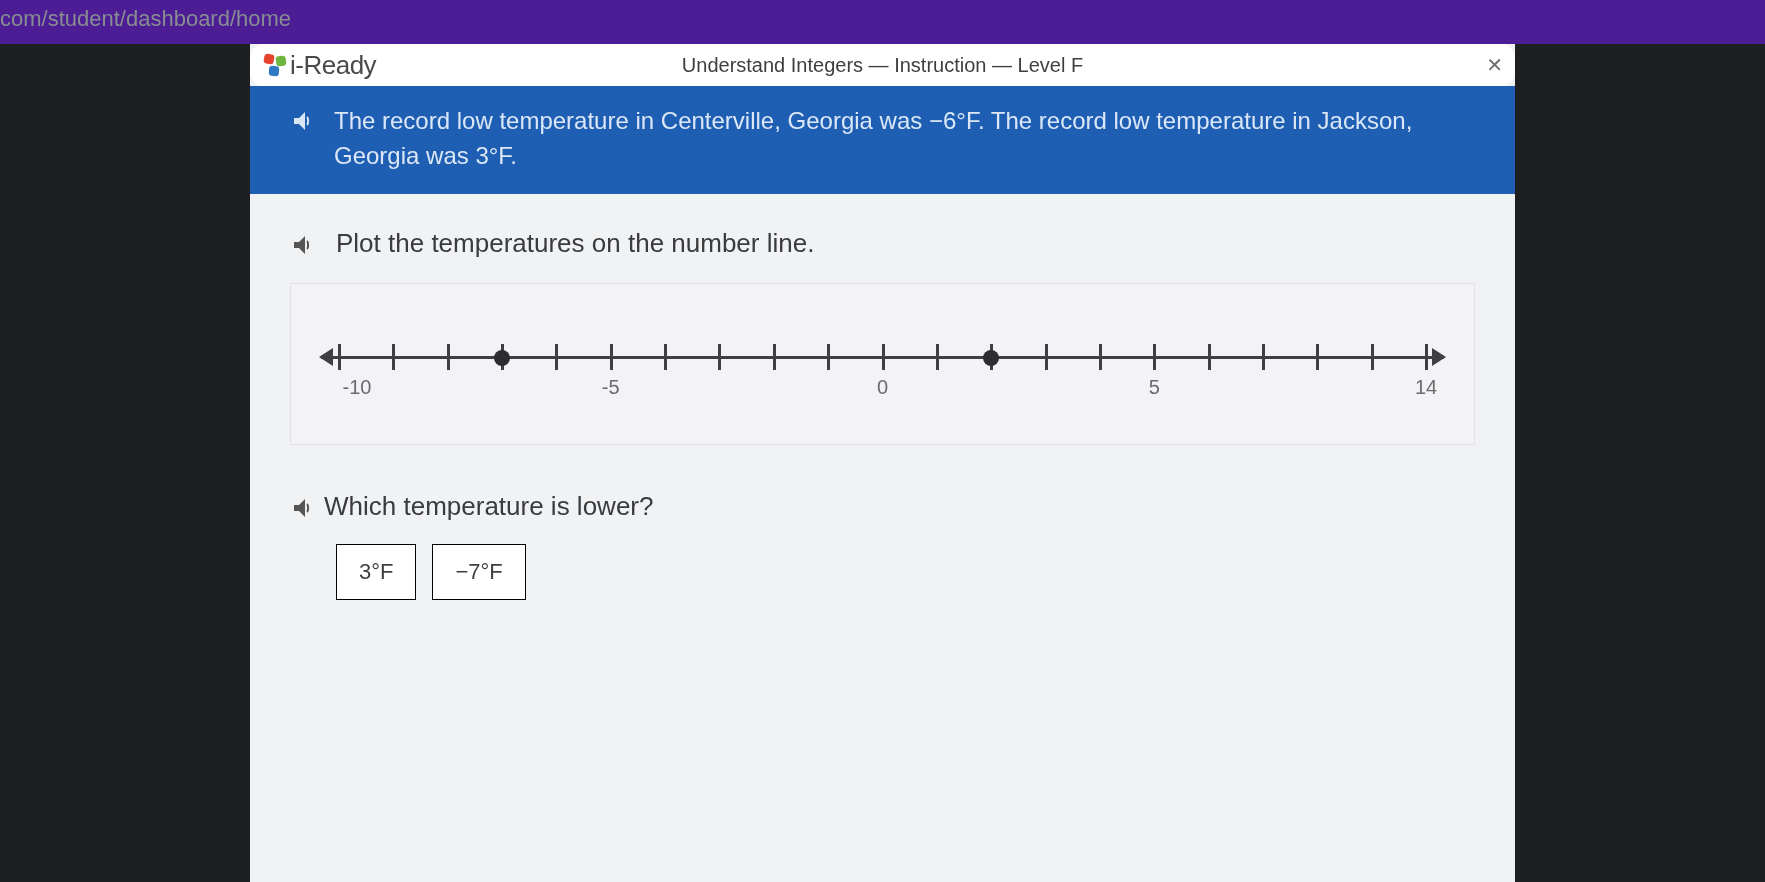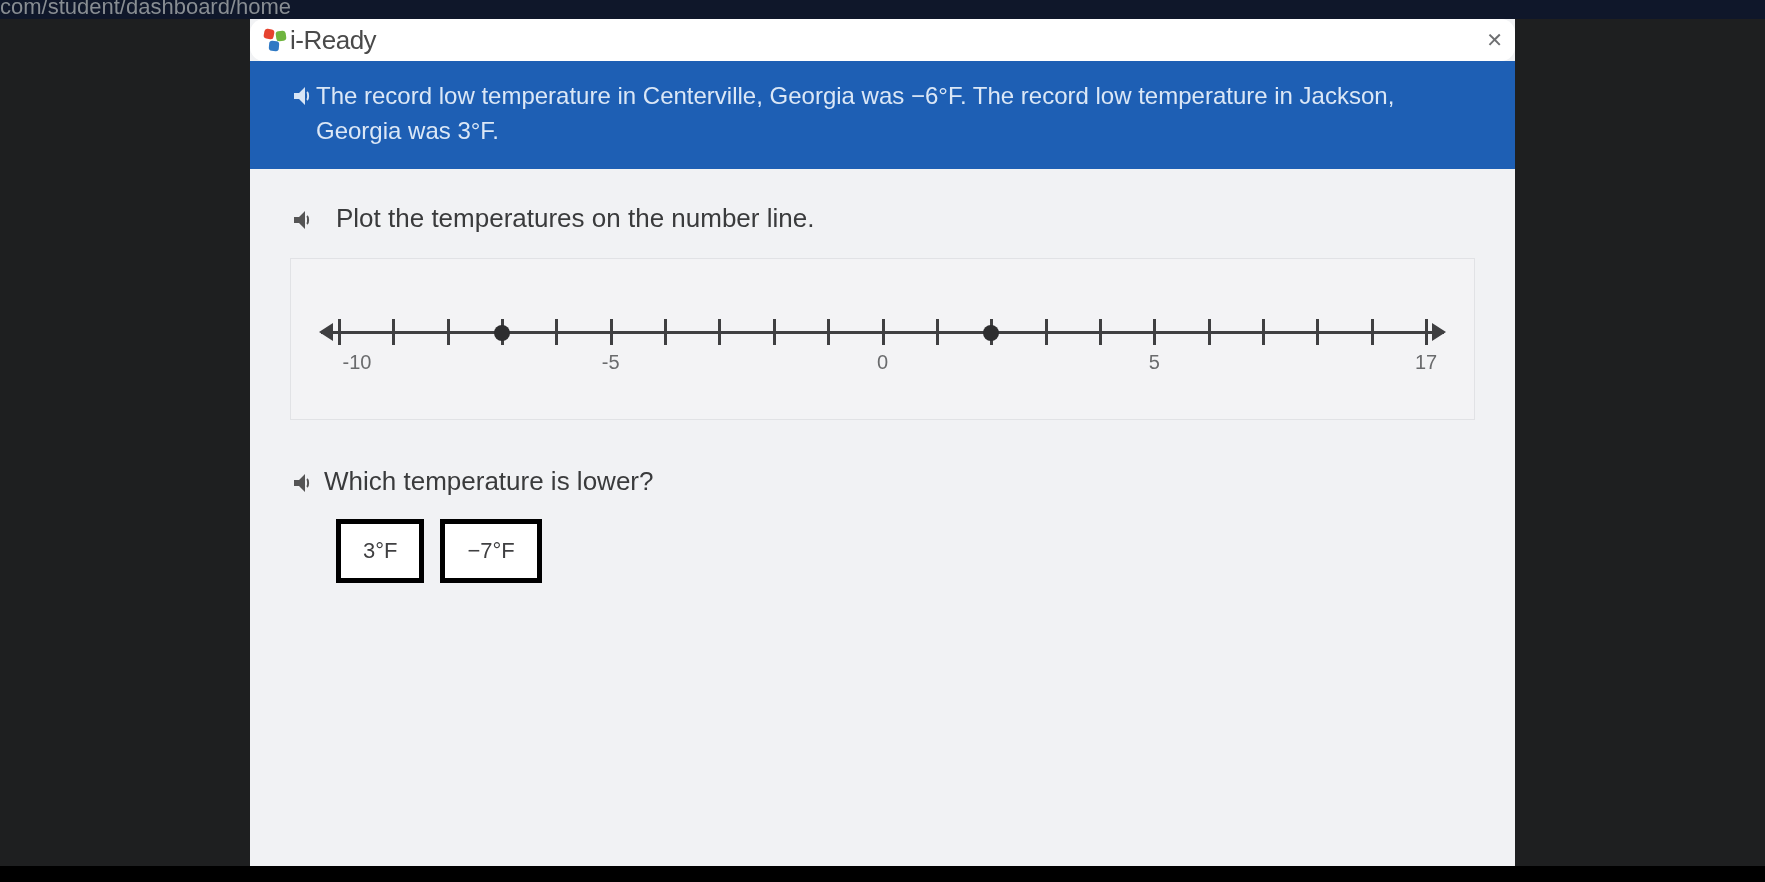--- a/index.html
+++ b/index.html
@@ -1,67 +1,68 @@
 <!DOCTYPE html>
 <html><head>
 <meta charset="utf-8">
 <style>
   * { margin: 0; padding: 0; box-sizing: border-box; }
   html, body { width: 1765px; height: 882px; font-family: Arial, Helvetica, sans-serif; background:#000; }
-  .url-bar { width:100%; height:19px; background:#0f172a; color:#888d92; font-size:22px; padding:0 0 6px 0; display:flex; align-items:center; }
+  .url-bar { width:100%; height:44px; background:#4c1d95; color:#888d92; font-size:22px; padding:0 0 6px 0; display:flex; align-items:center; }
   .stage { width:100%; height:847px; background:#1e1f20; display:flex; justify-content:center; }
   .app { width:1265px; background:#f1f2f4; display:flex; flex-direction:column; }
   .titlebar { height:42px; background:#fff; display:flex; align-items:center; padding:0 14px; position:relative;border-radius:14px; }
   .logo { display:flex; align-items:center; gap:4px; font-size:26px; color:#4a4a4a; letter-spacing:-0.5px; }
   .logo-mark { position:relative; width:22px; height:22px; }
   .logo-mark .seg { position:absolute; border-radius:3px; }
   .logo-mark .a { width:10px; height:10px; background:#e6432f; left:0; top:0; transform:rotate(10deg);}
   .logo-mark .b { width:10px; height:10px; background:#6fb53f; right:0; top:2px; transform:rotate(-8deg);}
   .logo-mark .c { width:10px; height:10px; background:#2f79c4; left:5px; bottom:0; transform:rotate(5deg);}
   .crumbs { position:absolute; left:50%; transform:translateX(-50%); color:#3e3f41; font-size:20px; }
   .close-x { position:absolute; right:12px; color:#6e6f71; font-size:20px; cursor:pointer; }
-  .context { background:#1e5fb4; color:#dbe7f6; padding:18px 40px 20px 40px; display:flex; font-size:24px; line-height:1.45; }
+  .context { background:#1e5fb4; color:#dbe7f6; padding:18px 40px 20px 40px; display:flex; gap:18px; font-size:24px; line-height:1.45; }
   .context .txt { max-width:1100px; }
   .speaker { width:26px; height:26px; flex:0 0 26px; display:inline-flex; align-items:center; justify-content:center; margin-top:4px; cursor:pointer; }
   .speaker svg { width:24px; height:24px; }
   .body { padding:34px 40px 36px 40px; flex:1; }
   .prompt { display:flex; align-items:center; gap:20px; font-size:26px; color:#3a3b3c; margin-bottom:24px; }
   .prompt .speaker svg path, .prompt .speaker svg polygon { fill:#555; }
   .nl-wrap { background:#f3f3f5; border:1px solid #e1e2e5; padding:50px 30px 40px 30px; margin-bottom:46px; }
   .numline { position:relative; height:70px; }
   .axis { position:absolute; left:0; right:0; top:22px; height:3px; background:#3f3f41; }
   .arrowL, .arrowR { position:absolute; top:14px; width:0; height:0; border-top:9px solid transparent; border-bottom:9px solid transparent; }
   .arrowL { left:-2px; border-right:14px solid #3f3f41; }
   .arrowR { right:-2px; border-left:14px solid #3f3f41; }
   .tick { position:absolute; top:10px; width:3px; height:26px; background:#3f3f41; }
   .tlabel { position:absolute; top:42px; transform:translateX(-50%); font-size:20px; color:#6a6b6d; }
   .dot { position:absolute; top:16px; width:16px; height:16px; background:#2d2d2f; border-radius:50%; transform:translateX(-50%); cursor:pointer; }
   .q2 { display:flex; align-items:center; gap:8px; font-size:26px; color:#3a3b3c; margin-bottom:22px; }
   .choices { display:flex; gap:16px; padding-left:46px; }
-  .choice { border:5px solid #000000; background:#fff; padding:14px 22px; font-size:22px; color:#3f3f41; cursor:pointer; }
+  .choice { border:1px solid #000000; background:#fff; padding:14px 22px; font-size:22px; color:#3f3f41; cursor:pointer; }
 </style>
 </head>
 <body>
 
 <div class="url-bar">
   <span>com/student/dashboard/home</span>
 </div>
 
 <div class="stage">
   <div class="app">
 
     <div class="titlebar">
       <div class="logo">
         <span class="logo-mark">
           <span class="seg a"></span>
             <span class="seg b"></span>
             <span class="seg c"></span>
         </span>
         <span>i-Ready</span>
       </div>
+      <div class="crumbs">Understand Integers — Instruction — Level F</div>
       <div class="close-x">✕</div>
     </div>
 
     <div class="context">
       <span class="speaker">
         <svg viewBox="0 0 24 24">
             <polygon points="3,9 3,15 8,15 14,21 14,3 8,9" fill="#d8e5f5"></polygon>
             <path d="M16 8c1.5 1 1.5 7 0 8" stroke="#d8e5f5" stroke-width="2" fill="none"></path>
           </svg>
       </span>
@@ -101,21 +102,21 @@
             <div class="tick" style="left: 723.55px;"></div>
             <div class="tick" style="left: 777.9px;"></div>
             <div class="tick" style="left: 832.25px;"></div>
             <div class="tick" style="left: 886.6px;"></div>
             <div class="tick" style="left: 940.95px;"></div>
             <div class="tick" style="left: 995.3px;"></div>
             <div class="tick" style="left: 1049.65px;"></div>
             <div class="tick" style="left: 1104px;"></div>
             <div class="tlabel" style="left: 561.5px;">0</div>
             <div class="tlabel" style="left: 833.25px;">5</div>
-            <div class="tlabel" style="left: 1105px;">17</div>
+            <div class="tlabel" style="left: 1105px;">14</div>
             <div class="tlabel" style="left: 36px;">-10</div>
             <div class="tlabel" style="left: 289.75px;">-5</div>
             <div class="dot" style="left: 181.05px;"></div>
             <div class="dot" style="left: 670.2px;"></div>
           </div>
       </div>
 
       <div class="q2">
         <span class="speaker">
           <svg viewBox="0 0 24 24">

